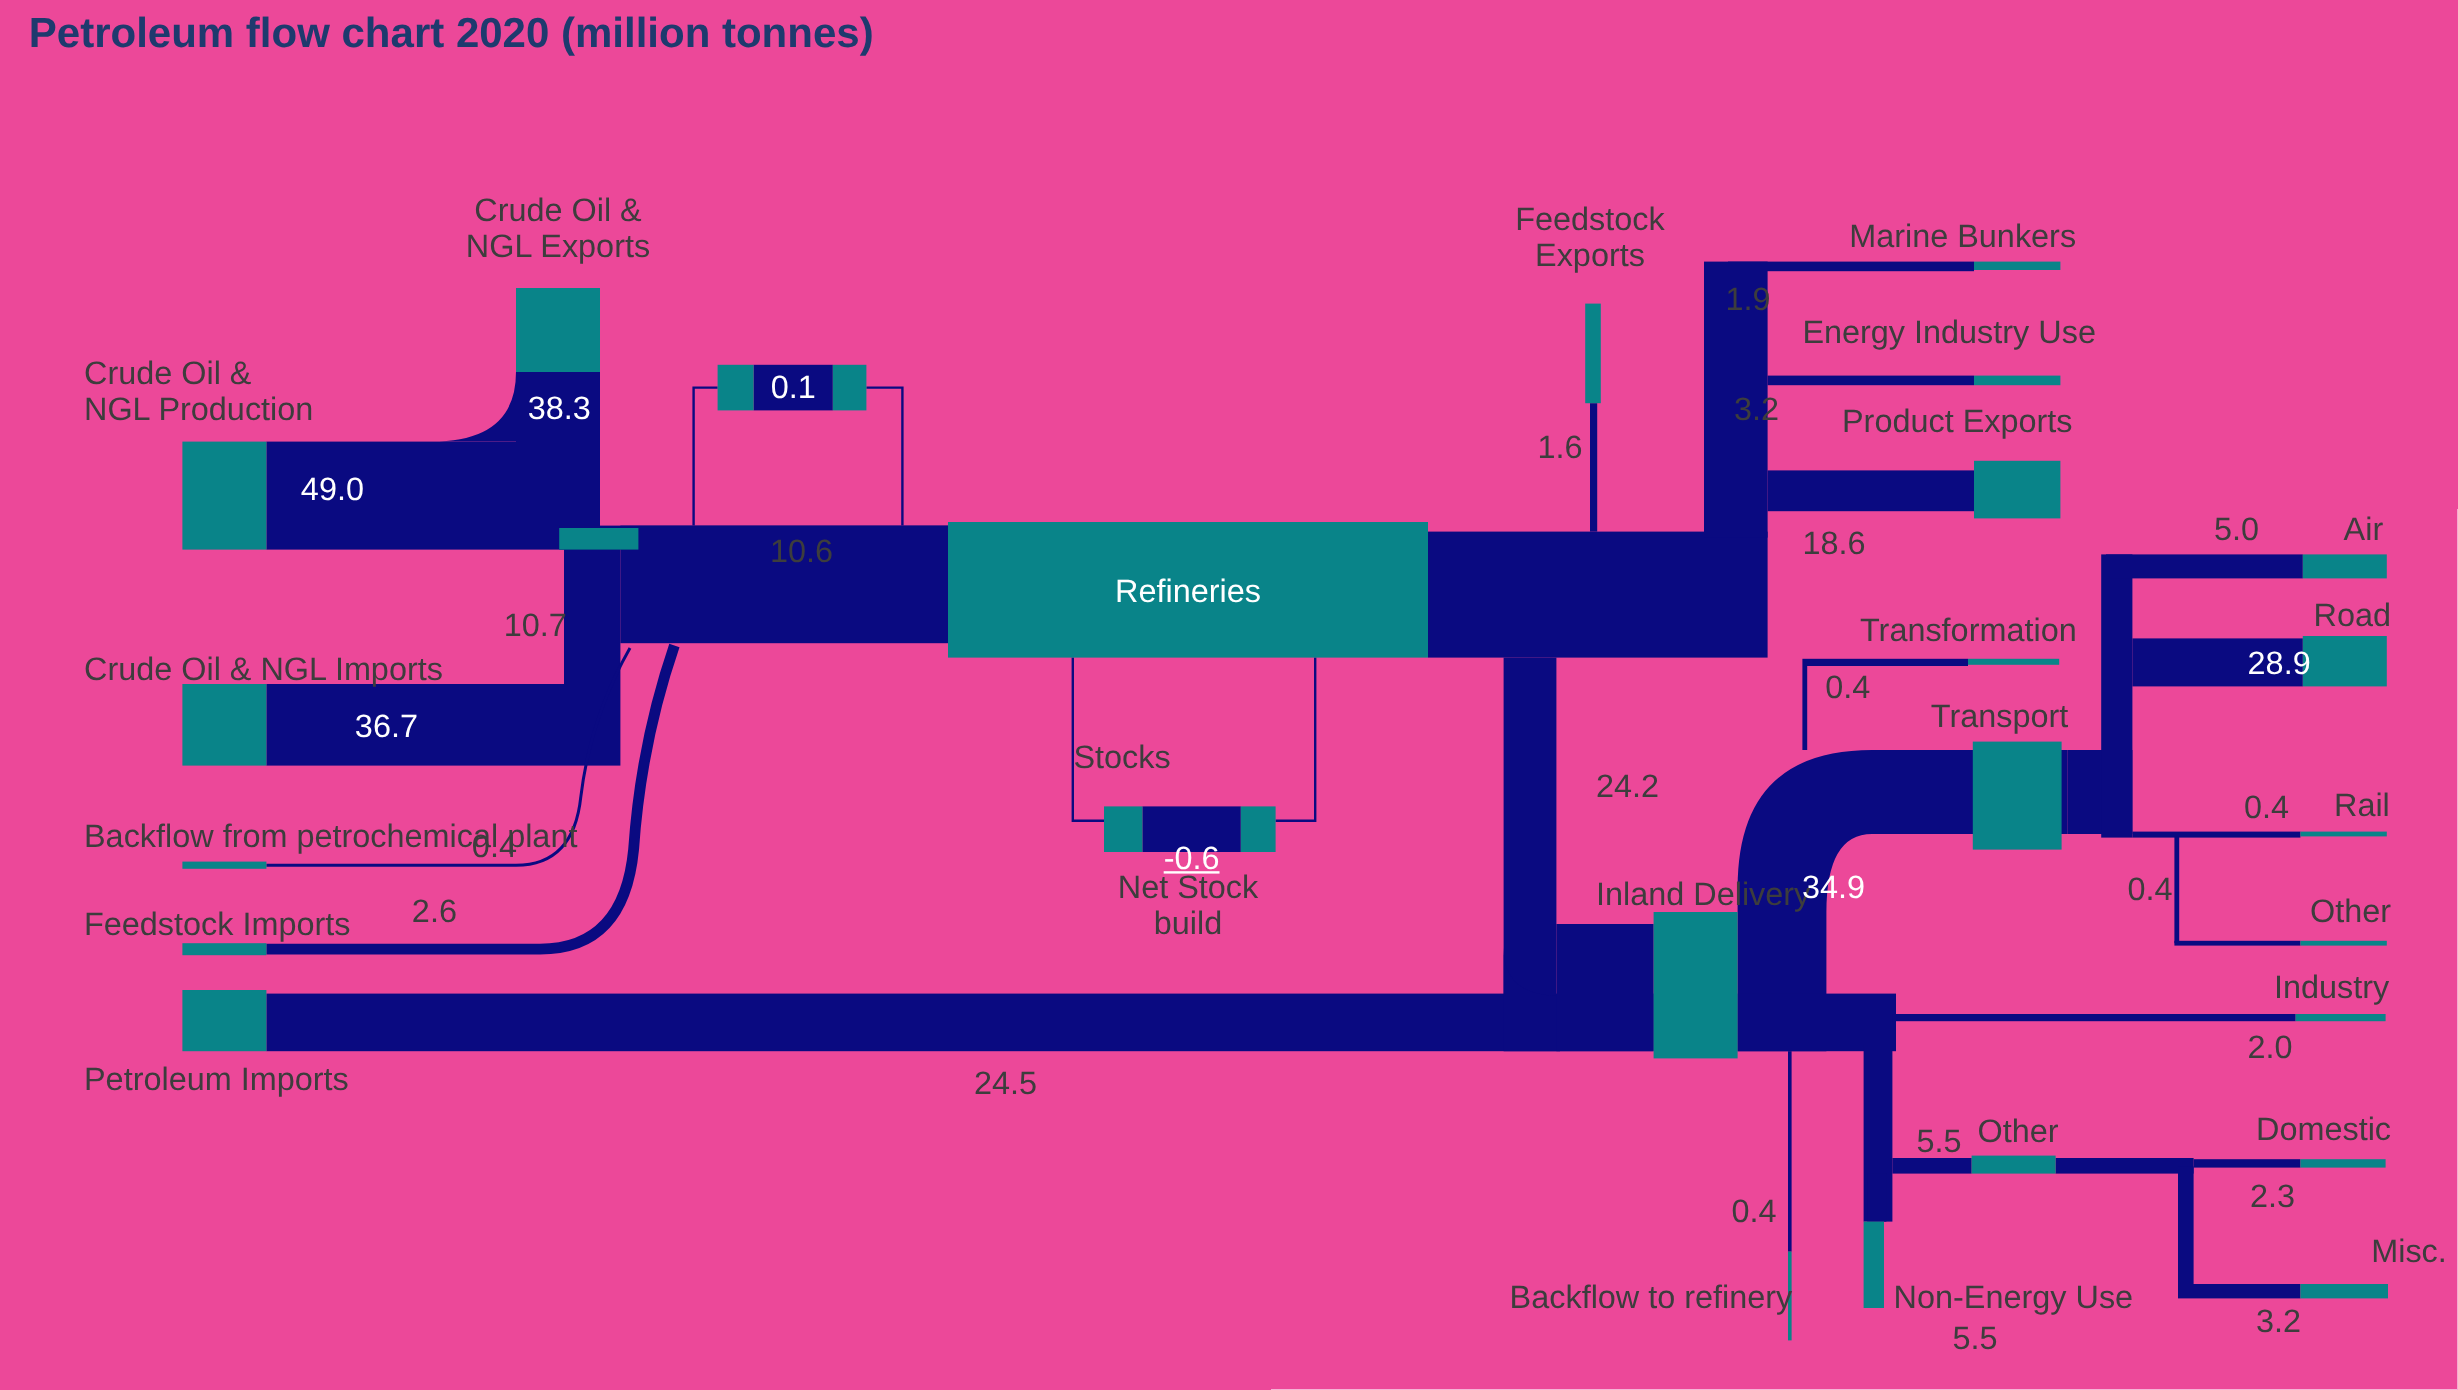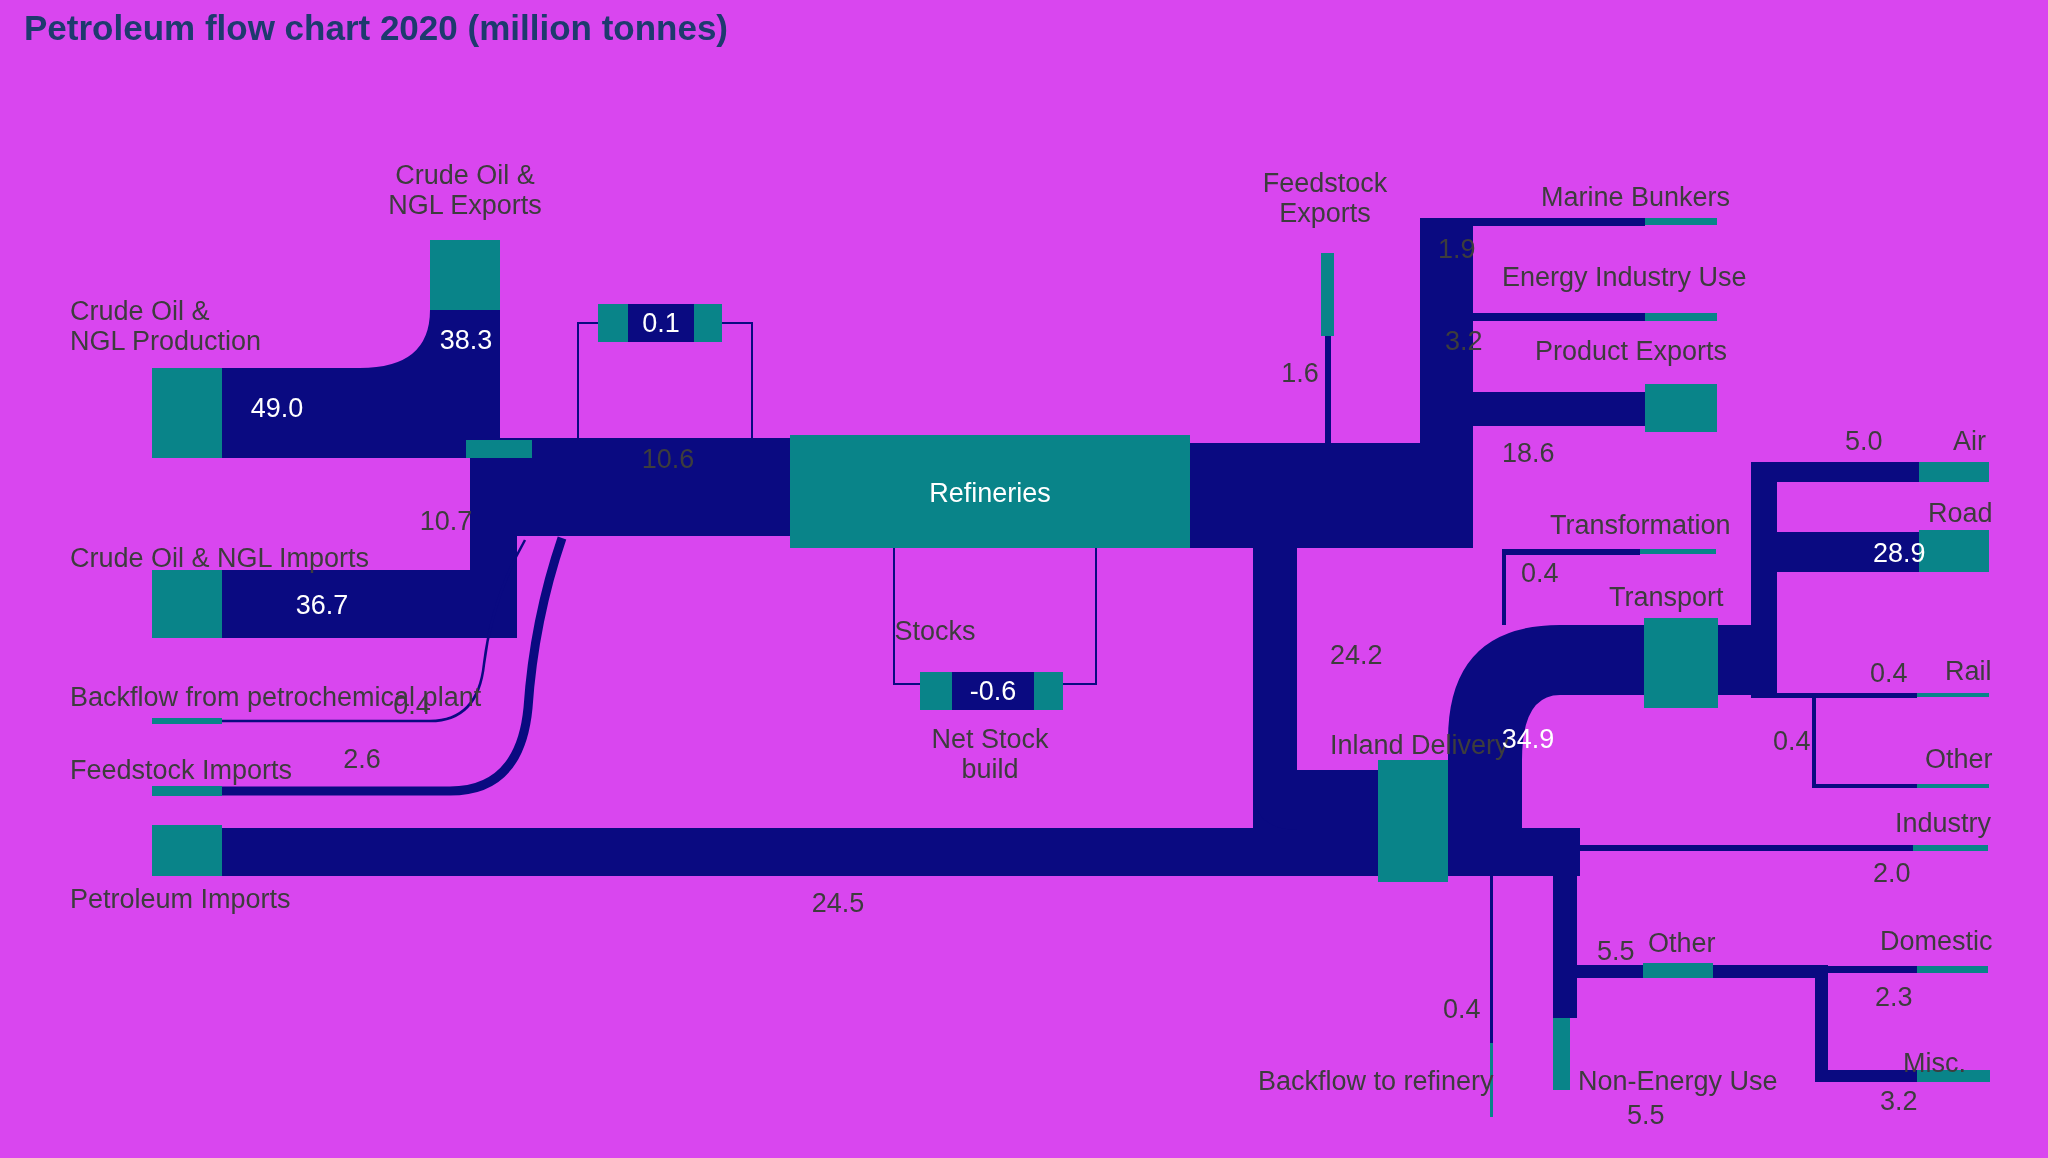--- a/index.html
+++ b/index.html
@@ -1,16 +1,16 @@
 <!DOCTYPE html>
 <html><head>
 <meta charset="utf-8">
 <style>
   html,body{margin:0;padding:0;background:#fff;}
-  #stage{position:relative;width:2048px;height:1158px;background:#d946ef;overflow:hidden;
+  #stage{position:relative;width:2048px;height:1158px;background:#ec4899;overflow:hidden;
          font-family:"Liberation Sans", sans-serif;}
   #flows{position:absolute;left:0;top:0;}
   .n{fill:#0a0a81;}
   .t{fill:#098489;}
   .sk{stroke:#0a0a81;fill:none;}
   .lb{position:absolute;color:#3d3d3d;font-size:27px;line-height:30px;white-space:pre-line;}
   .ctr{transform:translateX(-50%);text-align:center;}
   .wv{position:absolute;color:#ffffff;font-size:27px;line-height:30px;transform:translateX(-50%);}
   .ttl{position:absolute;left:24px;top:8px;color:#1e3a6e;font-size:35px;font-weight:bold;}
 </style>
@@ -124,21 +124,21 @@
   <div class="lb" style="left:70px;top:543px;">Crude Oil &amp; NGL Imports</div>
   <div class="wv" style="left:322px;top:590px;">36.7</div>
   <div class="lb" style="left:70px;top:682px;">Backflow from petrochemical plant</div>
   <div class="lb ctr" style="left:412px;top:690px;">0.4</div>
   <div class="lb" style="left:70px;top:755px;">Feedstock Imports</div>
   <div class="lb ctr" style="left:362px;top:744px;">2.6</div>
   <div class="lb" style="left:70px;top:884px;">Petroleum Imports</div>
   <div class="lb ctr" style="left:838px;top:888px;">24.5</div>
   <div class="wv" style="left:990px;top:478px;">Refineries</div>
   <div class="lb ctr" style="left:935px;top:616px;">Stocks</div>
-  <div class="wv" style="left:993px;top:676px;">-0.6</div>
+  <div class="wv" style="left:993px;top:700px;text-decoration:underline;">-0.6</div>
   <div class="lb ctr" style="left:990px;top:724px;">Net Stock
 build</div>
   <div class="lb ctr" style="left:1325px;top:168px;">Feedstock
 Exports</div>
   <div class="lb ctr" style="left:1300px;top:358px;">1.6</div>
   <div class="lb" style="left:1541px;top:182px;">Marine Bunkers</div>
   <div class="lb" style="left:1438px;top:234px;">1.9</div>
   <div class="lb" style="left:1502px;top:262px;">Energy Industry Use</div>
   <div class="lb" style="left:1445px;top:326px;">3.2</div>
   <div class="lb" style="left:1535px;top:336px;">Product Exports</div>
@@ -156,19 +156,19 @@
   <div class="lb" style="left:1870px;top:658px;">0.4</div>
   <div class="lb" style="left:1945px;top:656px;">Rail</div>
   <div class="lb" style="left:1773px;top:726px;">0.4</div>
   <div class="lb" style="left:1925px;top:744px;">Other</div>
   <div class="lb" style="left:1895px;top:808px;">Industry</div>
   <div class="lb" style="left:1873px;top:858px;">2.0</div>
   <div class="lb" style="left:1597px;top:936px;">5.5</div>
   <div class="lb" style="left:1648px;top:928px;">Other</div>
   <div class="lb" style="left:1880px;top:926px;">Domestic</div>
   <div class="lb" style="left:1875px;top:982px;">2.3</div>
-  <div class="lb" style="left:1903px;top:1028px;margin-top:20px;">Misc.</div>
+  <div class="lb" style="left:1976px;top:1028px;">Misc.</div>
   <div class="lb" style="left:1880px;top:1086px;">3.2</div>
   <div class="lb" style="left:1578px;top:1066px;">Non-Energy Use</div>
   <div class="lb" style="left:1627px;top:1100px;">5.5</div>
   <div class="lb" style="left:1443px;top:994px;">0.4</div>
   <div class="lb" style="left:1258px;top:1066px;">Backflow to refinery</div>
 </div>
 
 </body></html>

